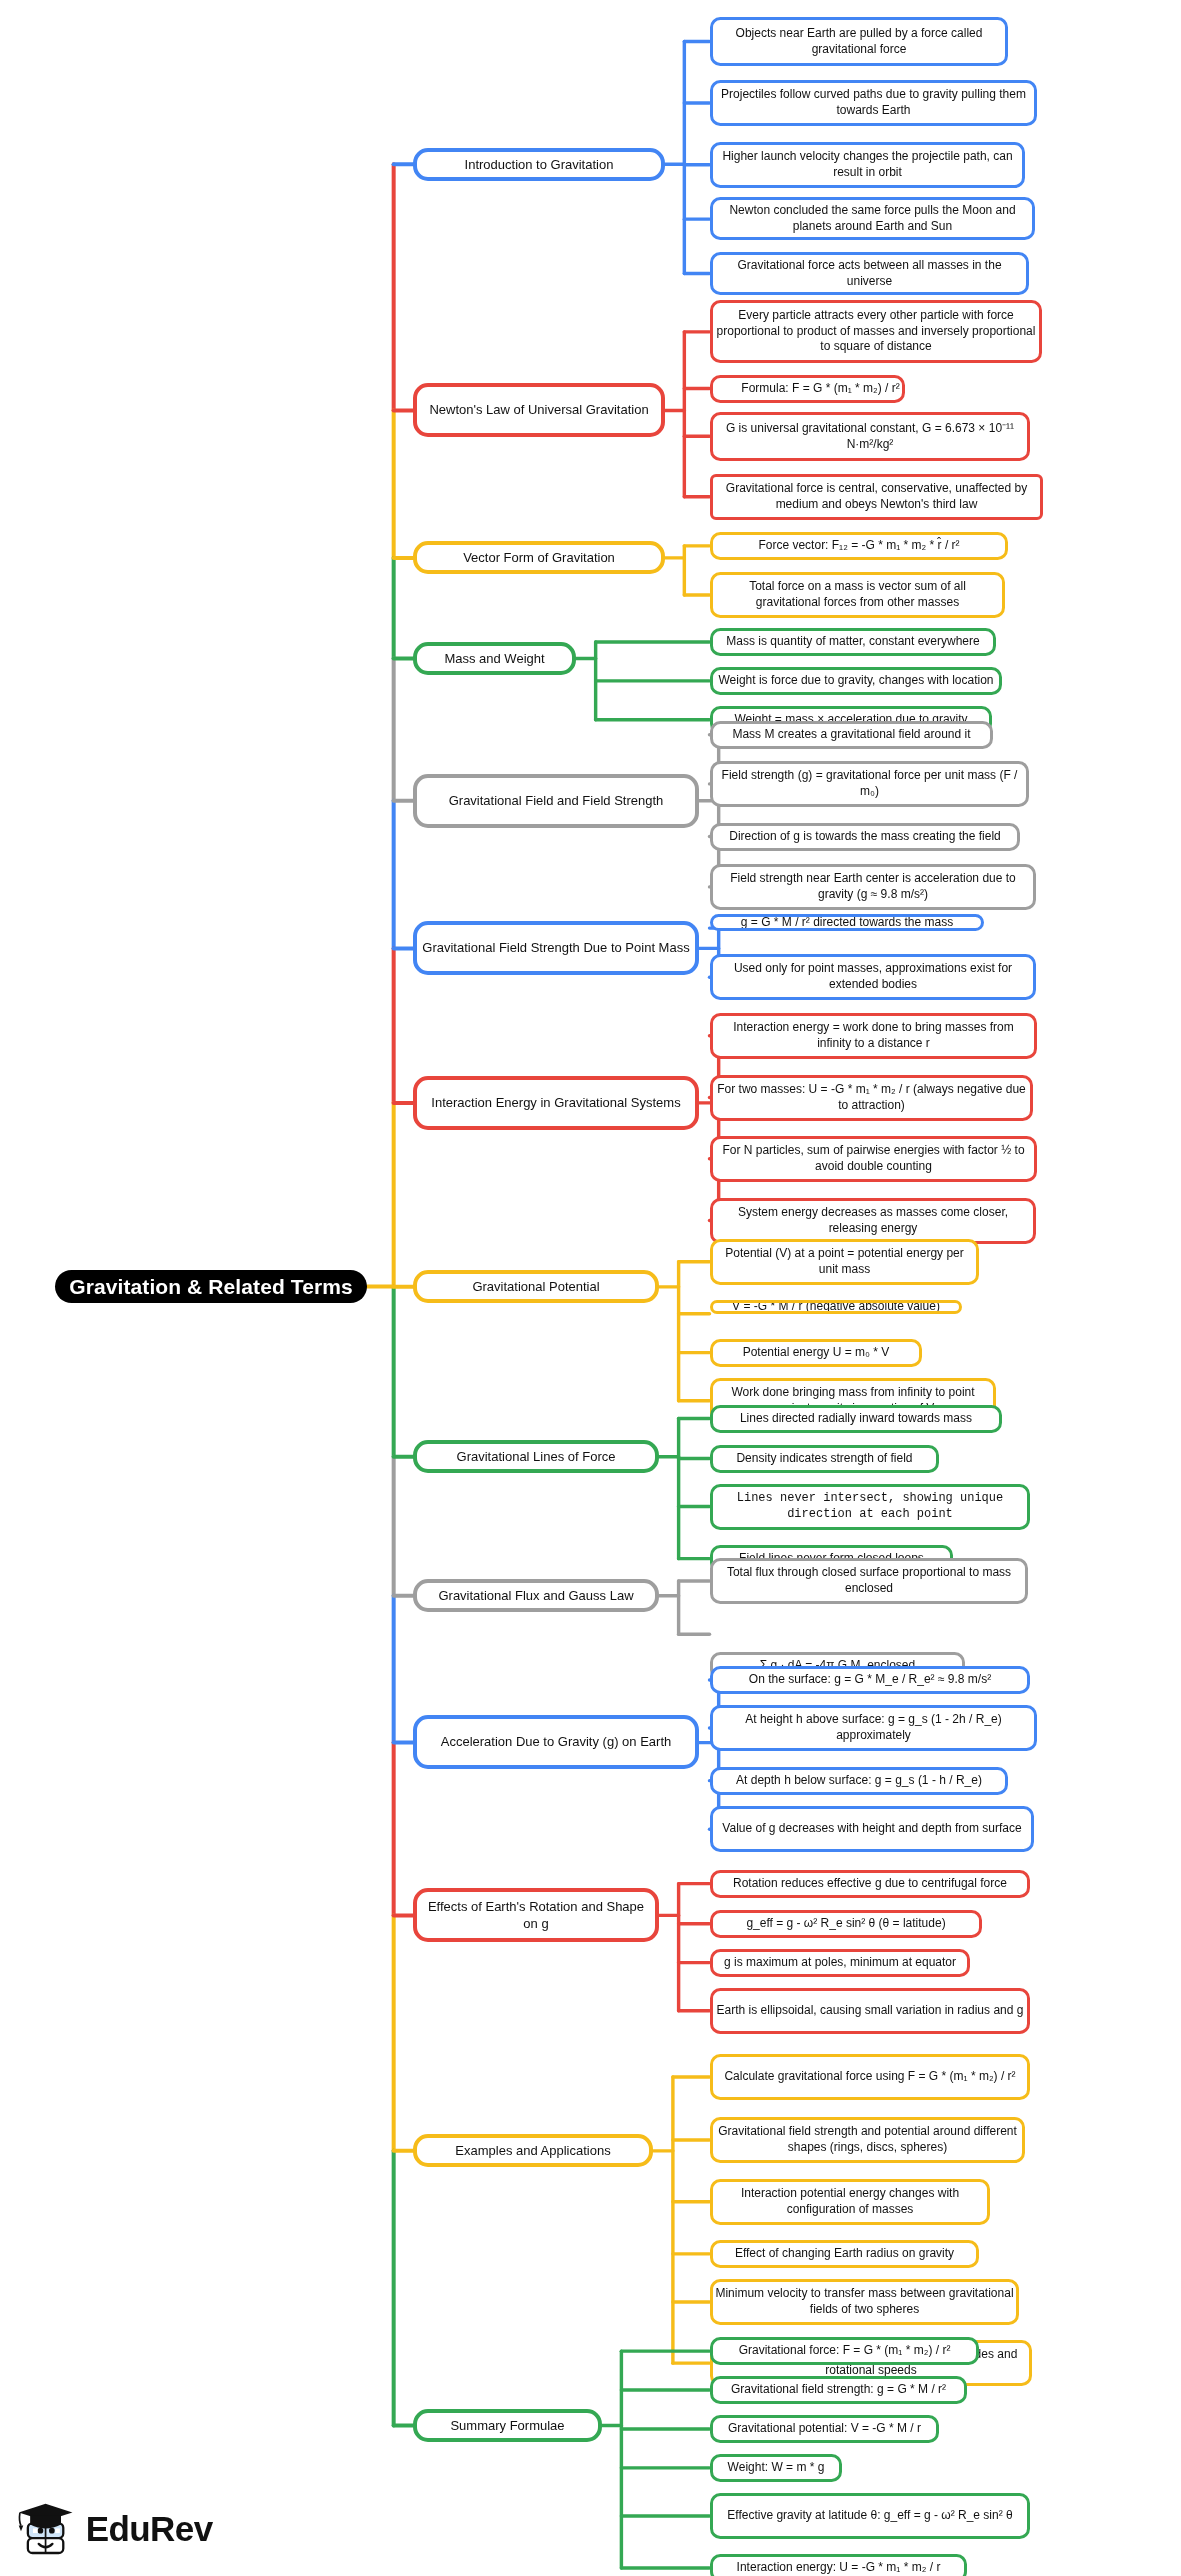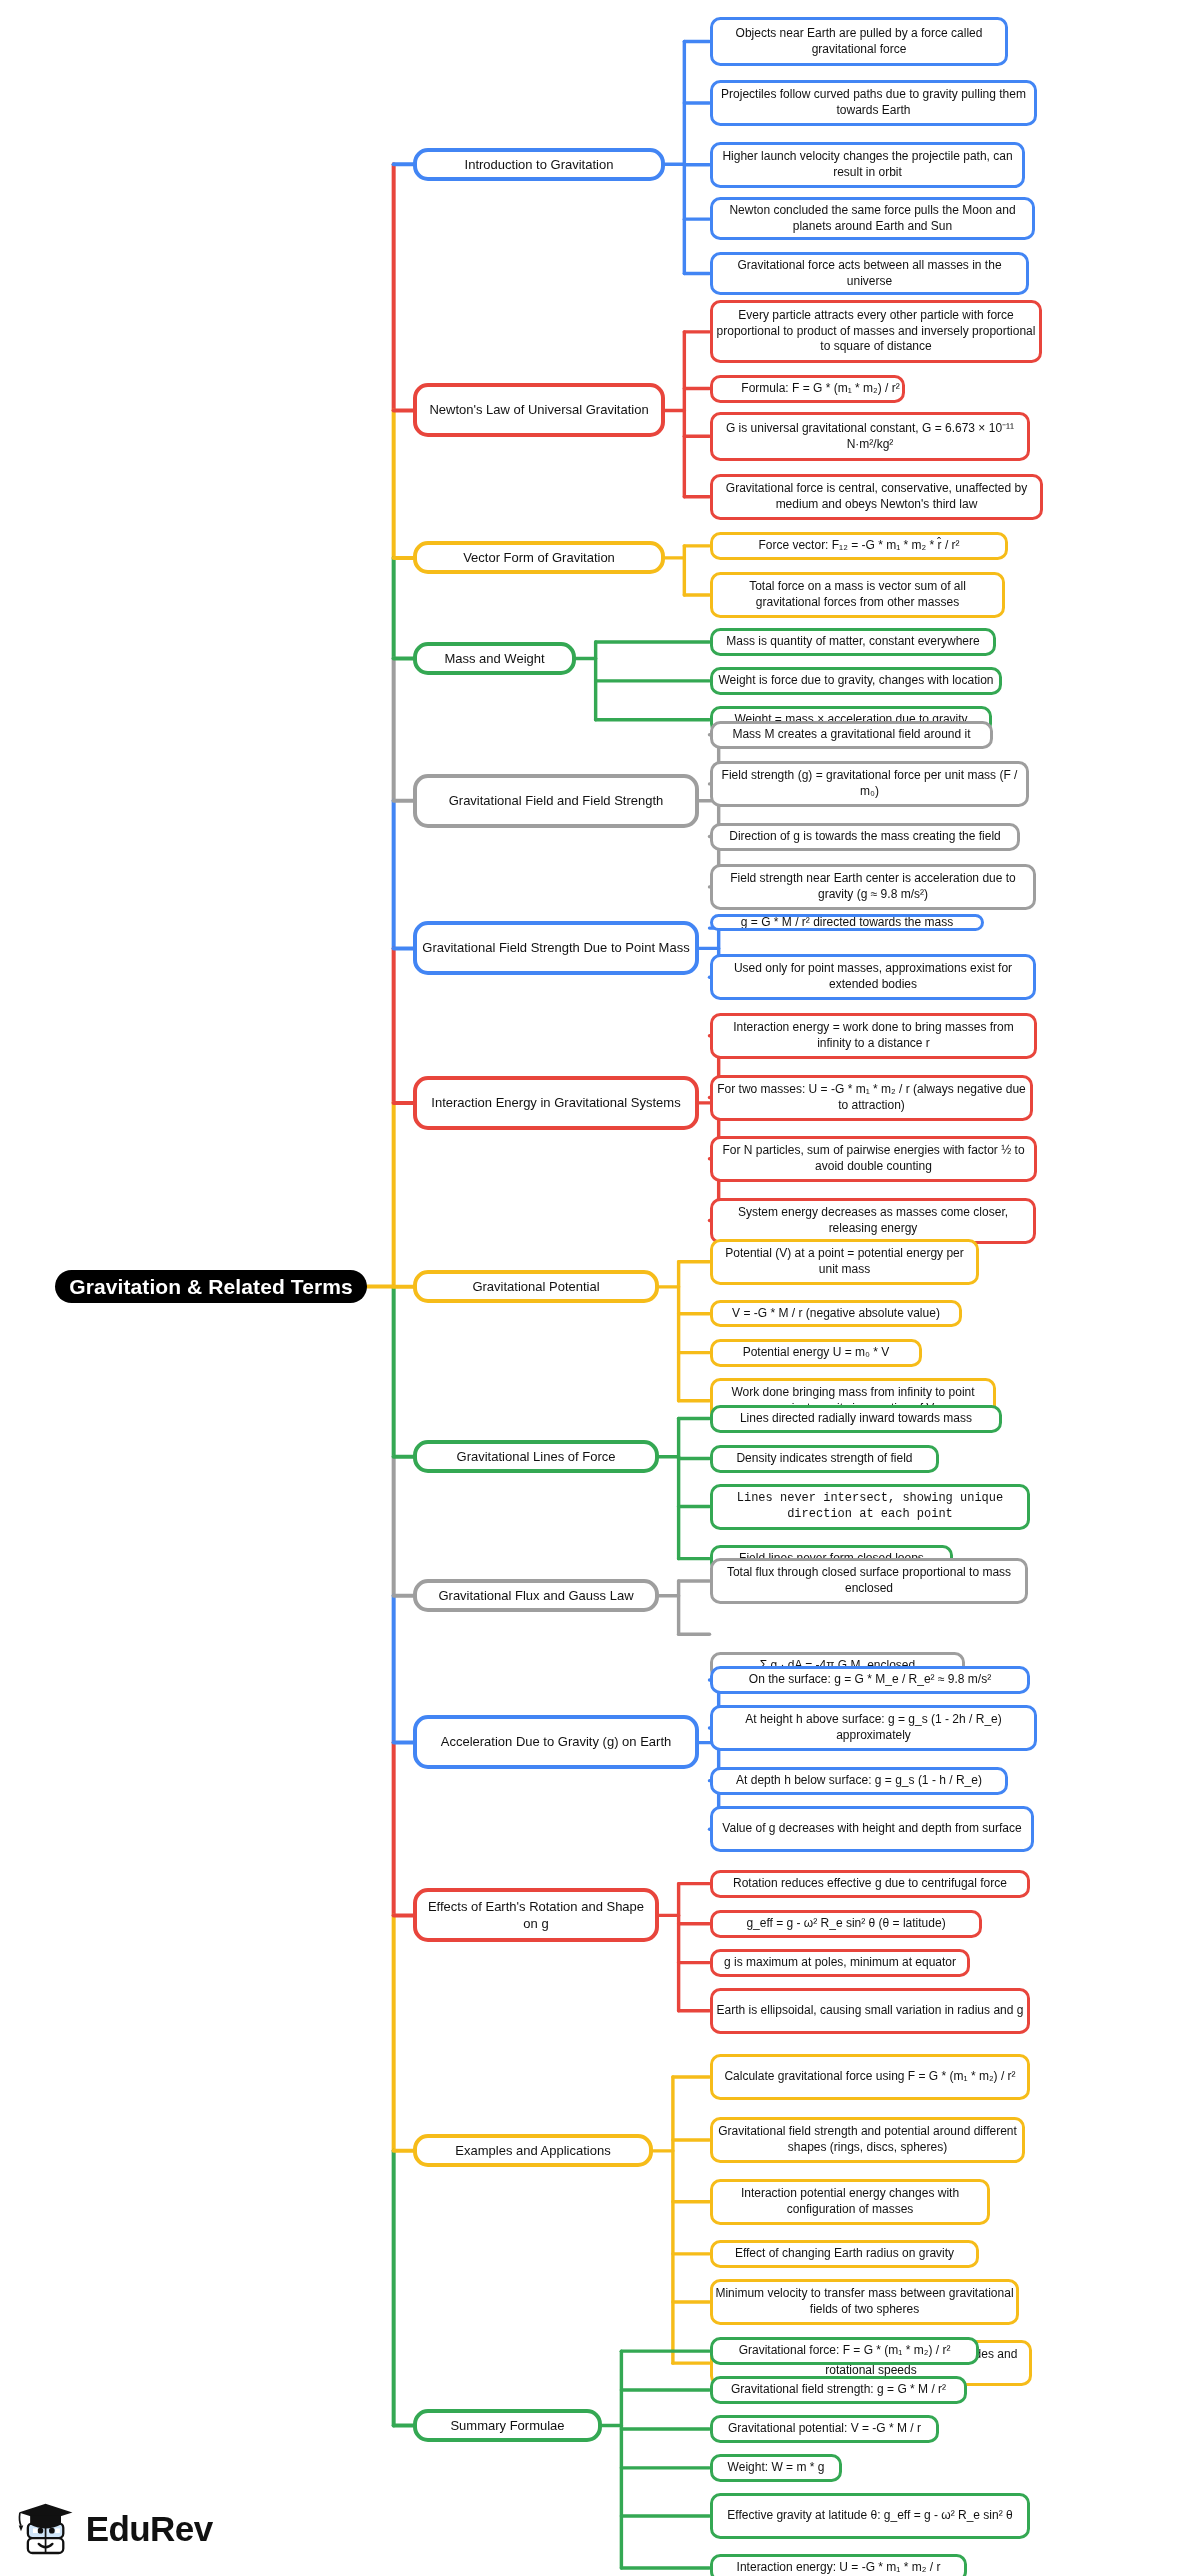--- a/index.html
+++ b/index.html
@@ -216,21 +216,21 @@
       </div>
       <div class="node leaf" style="left: 710px; top: 300px; width: 332px; height: 63px; border-color: rgb(232, 69, 60);">
         <span>Every particle attracts every other particle with force proportional to product of masses and inversely proportional to square of distance</span>
       </div>
       <div class="node leaf" style="left: 710px; top: 375px; width: 195px; height: 27.5px; border-color: rgb(232, 69, 60); text-align: right;">
         <span>Formula: F = G * (m₁ * m₂) / r²</span>
       </div>
       <div class="node leaf" style="left: 710px; top: 412px; width: 320px; height: 49px; border-color: rgb(232, 69, 60);">
         <span>G is universal gravitational constant, G = 6.673 × 10⁻¹¹ N·m²/kg²</span>
       </div>
-      <div class="node leaf" style="left: 710px; top: 474px; width: 333px; height: 46px; border-color: rgb(232, 69, 60);">
+      <div class="node leaf" style="left: 710px; top: 474px; width: 333px; height: 46px; border-color: rgb(232, 69, 60); border-radius: 6px;">
         <span>Gravitational force is central, conservative, unaffected by medium and obeys Newton's third law</span>
       </div>
       <div class="node branch" style="left: 413px; top: 541px; width: 252px; height: 33px; border-color: rgb(246, 188, 25);">
         <span>Vector Form of Gravitation</span>
       </div>
       <div class="node leaf" style="left: 710px; top: 532px; width: 298px; height: 27.5px; border-color: rgb(246, 188, 25);">
         <span>Force vector: F₁₂ = -G * m₁ * m₂ * r̂ / r²</span>
       </div>
       <div class="node leaf" style="left: 710px; top: 572px; width: 295px; height: 46px; border-color: rgb(246, 188, 25);">
         <span>Total force on a mass is vector sum of all gravitational forces from other masses</span>
@@ -285,21 +285,21 @@
       </div>
       <div class="node leaf" style="left: 710px; top: 1198px; width: 326px; height: 46px; border-color: rgb(232, 69, 60);">
         <span>System energy decreases as masses come closer, releasing energy</span>
       </div>
       <div class="node branch" style="left: 413px; top: 1270px; width: 246px; height: 33px; border-color: rgb(246, 188, 25);">
         <span>Gravitational Potential</span>
       </div>
       <div class="node leaf" style="left: 710px; top: 1239px; width: 269px; height: 46px; border-color: rgb(246, 188, 25);">
         <span>Potential (V) at a point = potential energy per unit mass</span>
       </div>
-      <div class="node leaf" style="left: 710px; top: 1300px; width: 252px; height: 27px; border-color: rgb(246, 188, 25);">
+      <div class="node leaf" style="left: 710px; top: 1300px; width: 252px; height: 14px; border-color: rgb(246, 188, 25);">
         <span>V = -G * M / r (negative absolute value)</span>
       </div>
       <div class="node leaf" style="left: 710px; top: 1339px; width: 212px; height: 27.5px; border-color: rgb(246, 188, 25);">
         <span>Potential energy U = m₀ * V</span>
       </div>
       <div class="node leaf" style="left: 710px; top: 1378px; width: 286px; height: 46px; border-color: rgb(246, 188, 25);">
         <span>Work done bringing mass from infinity to point against gravity is negative of V</span>
       </div>
       <div class="node branch" style="left: 413px; top: 1440px; width: 246px; height: 33px; border-color: rgb(52, 168, 83);">
         <span>Gravitational Lines of Force</span>

